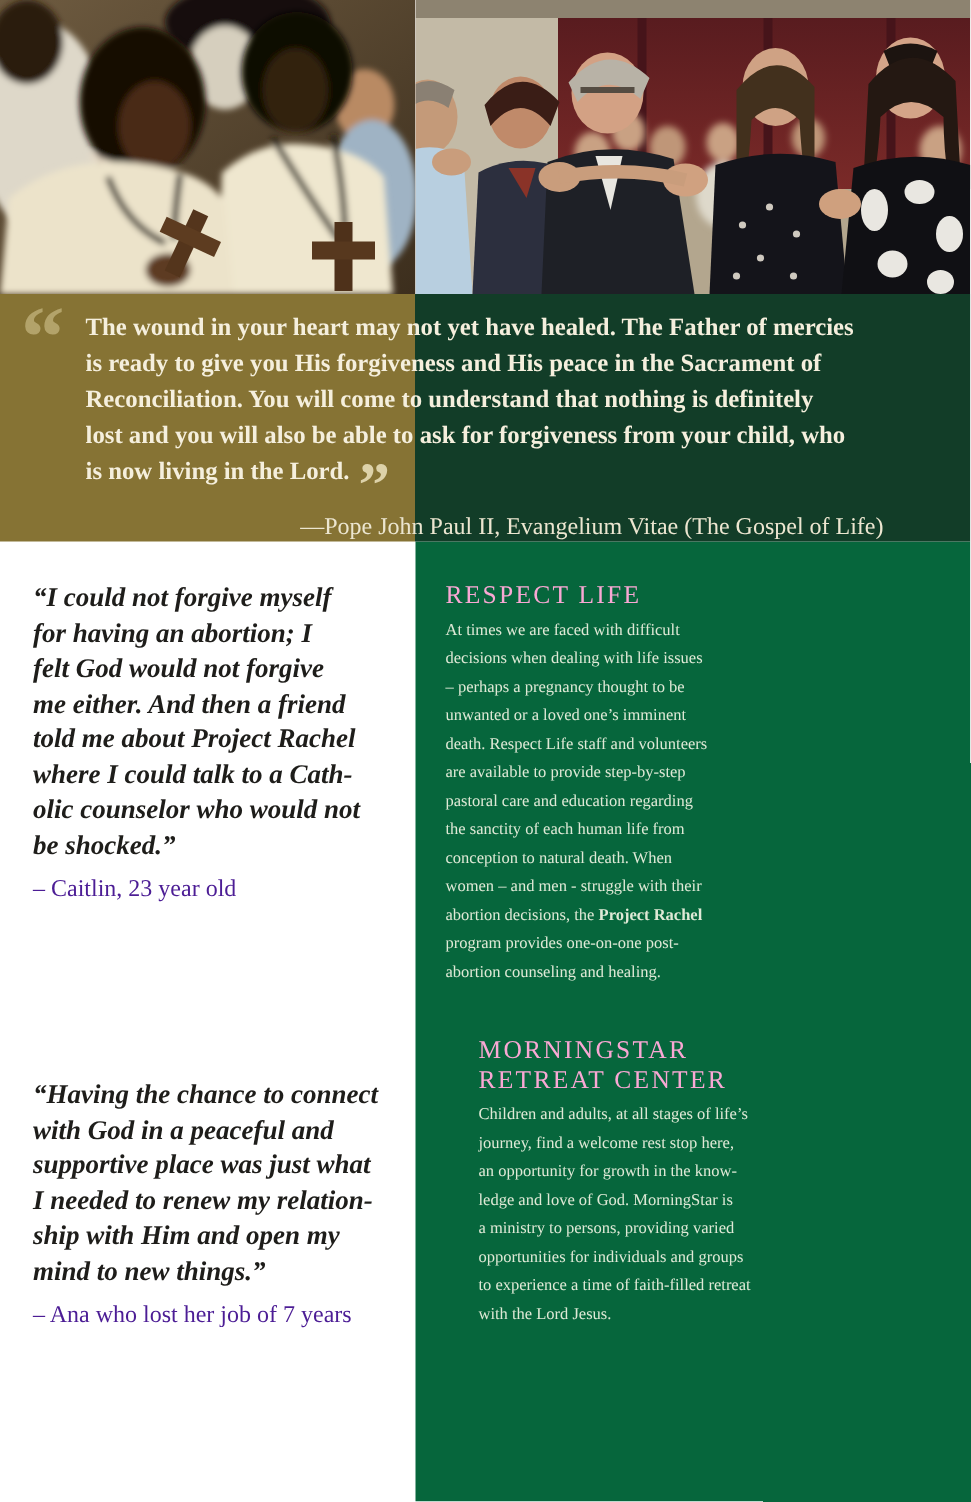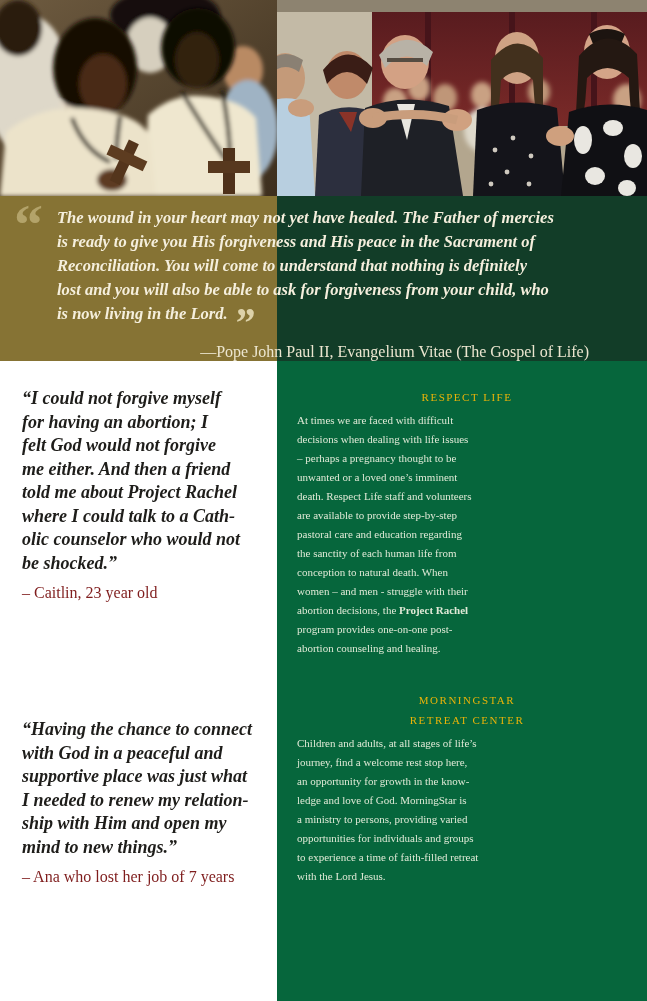--- a/index.html
+++ b/index.html
@@ -12,40 +12,40 @@
   .photo-right { width: 370px; height: 196px; overflow: hidden; }
   .photos svg { display: block; }
 
   
   .band { position: relative; height: 165px;
           background: linear-gradient(90deg, #867334 0, #867334 277px, #123d28 277px);
           padding: 10px 10px 0 57px; }
   .open-quote { position: absolute; left: 14px; top: 0px; font-size: 58px; line-height: 1;
                 color: #b3a36a; font-weight: bold; }
   .band-quote { font-size: 16.5px; font-weight: bold; line-height: 24px; color: #f5efdd;
-                white-space: pre-line; font-style: italic; }
+                white-space: pre-line; }
   .close-quote { font-size: 42px; font-weight: bold; color: #ddd2a9; line-height: 0;
                  vertical-align: -0.42em; margin-left: 6px; letter-spacing: 2px; }
   .band-attrib { margin-top: 17px; text-align: right; padding-right: 48px;
                  font-size: 16px; color: #ece6d0; }
 
   
   .cols { display: flex; height: 811px; }
   .col-left { width: 277px; background: #ffffff; padding: 26px 5px 0 22px; color: #1e1d1a; }
   .t-quote { font-size: 18px; font-weight: bold; font-style: italic; line-height: 23.5px;
              white-space: pre-line; }
-  .t-attrib { margin-top: 9px; font-size: 16px; color: #7f1d1d; }
+  .t-attrib { margin-top: 9px; font-size: 16px; color: #4c1d95; }
   .t2 { margin-top: 116px; }
 
   .col-right { width: 370px; background: #06663c; padding: 26px 10px 0 20px; color: #dfe9d6; }
-  .s-head { font-size: 11px; letter-spacing: 1.5px; line-height: 20px; color: #eab308;
-            font-weight: normal; white-space: pre-line; text-align: center; }
+  .s-head { font-size: 17px; letter-spacing: 1.5px; line-height: 20px; color: #f9a8d4;
+            font-weight: normal; white-space: pre-line; }
   .s-body { margin-top: 4px; font-size: 11px; line-height: 19px; white-space: pre-line; }
   .s-body .bold { font-weight: bold; margin-top: 40px; }
-  .s2 { margin-top: 32px; }
+  .s2 { margin-top: 32px; margin-left: 22px; }
 </style>
 </head>
 <body>
 
 <div class="page">
 
   <div class="photos">
     <div class="photo-left" title="first-communion-children-holding-wooden-crosses">
       <svg viewBox="0 0 277 196" width="277" height="196" aria-hidden="true">
         <defs>

